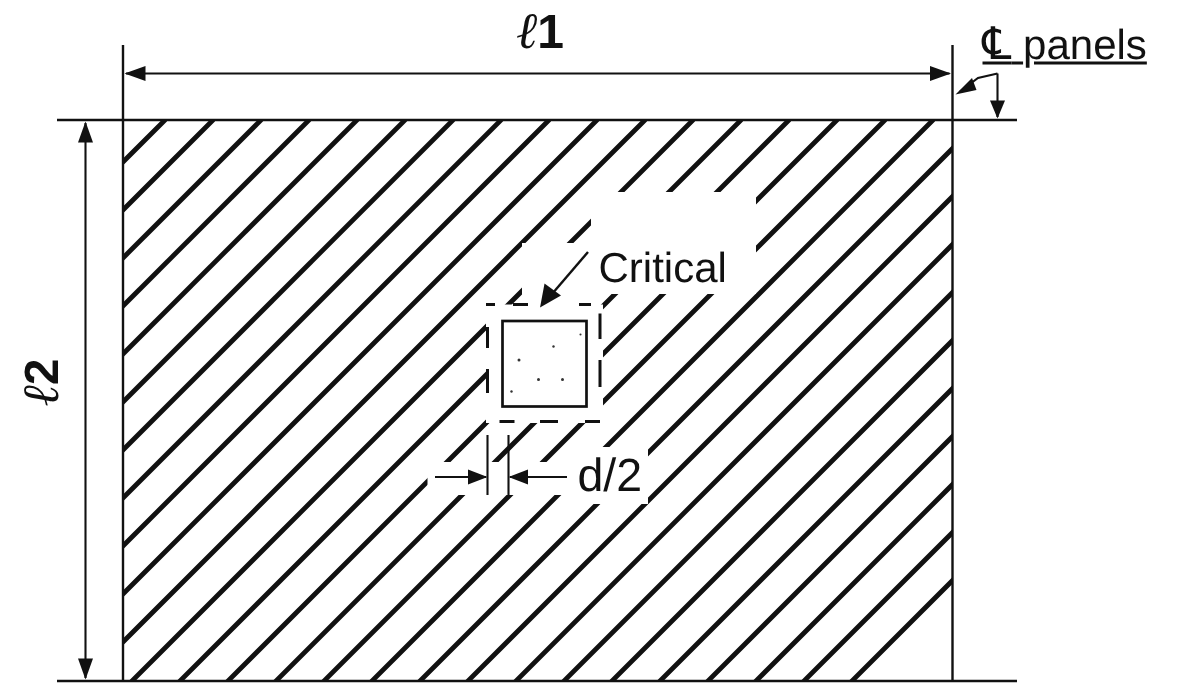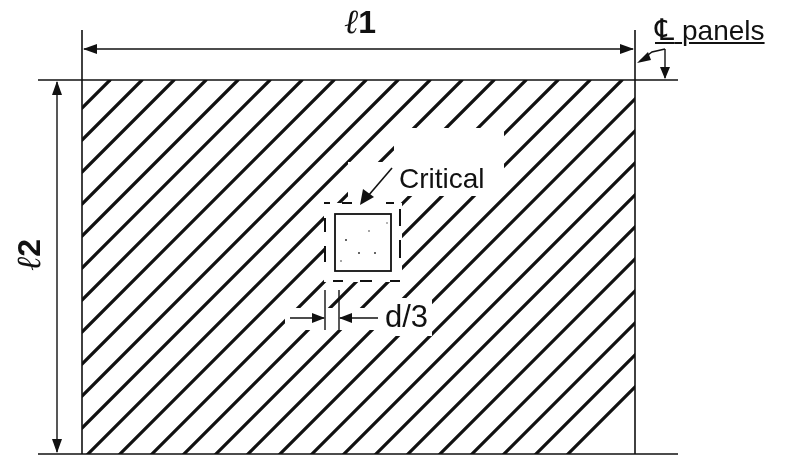--- a/index.html
+++ b/index.html
@@ -193,13 +193,13 @@
 
 <div id="cl-label" class="lbl">
   <span id="cl-symbol">℄</span>
   <span>panels</span>
 </div>
 
 <div id="critical-label" class="lbl lbl-bg">
   <div>Critical</div>
 </div>
 
-<div id="d2-label" class="lbl lbl-bg">d/3</div>
+<div id="d2-label" class="lbl lbl-bg">d/2</div>
 
 </body></html>

